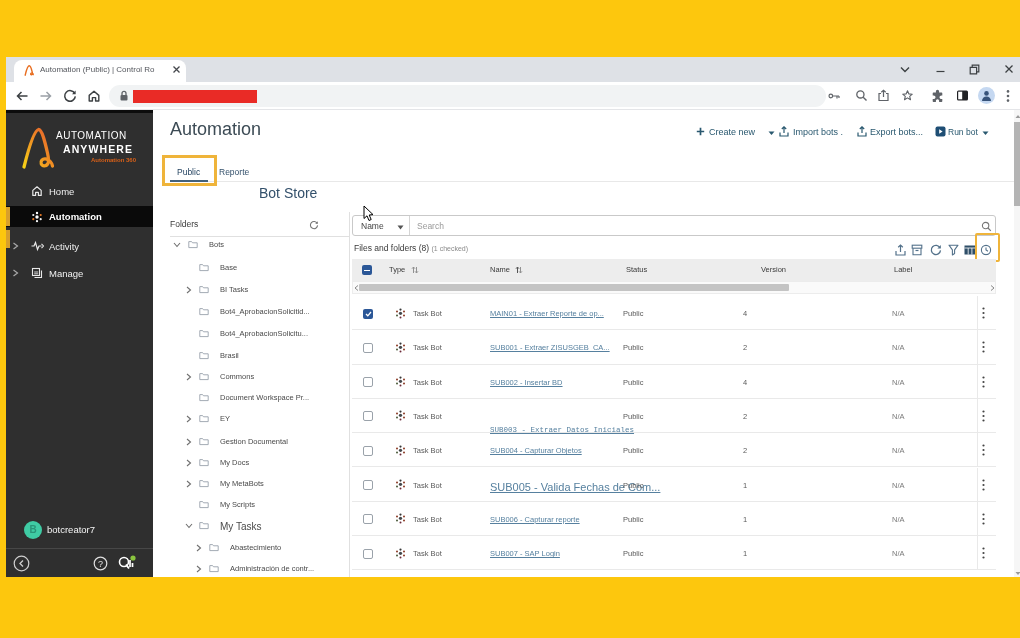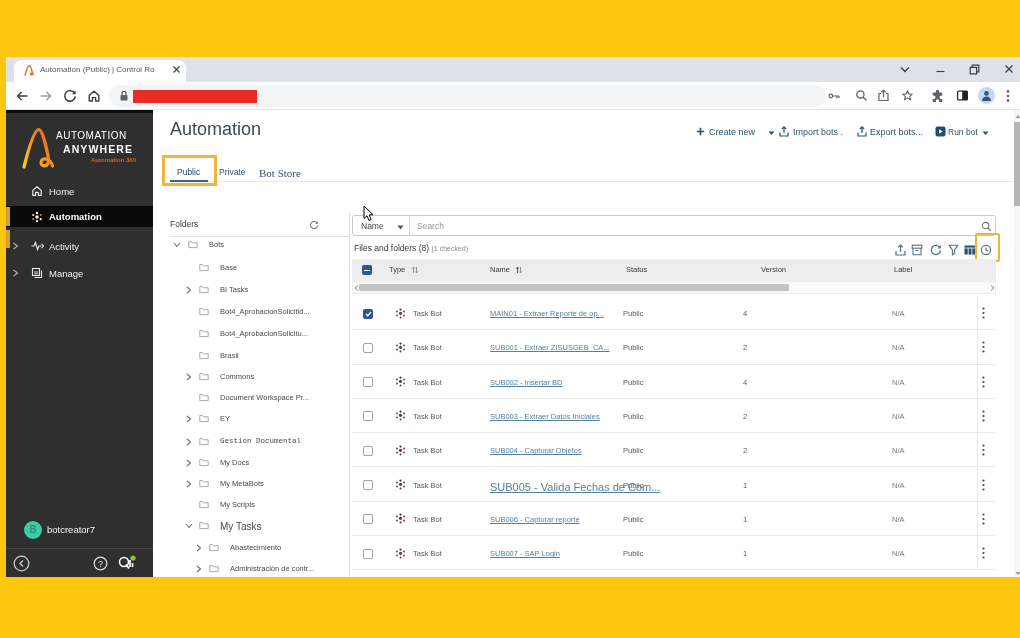--- a/index.html
+++ b/index.html
@@ -209,22 +209,22 @@
         <path d="M4.2 3.2 L7.6 5.5 L4.2 7.8 Z" fill="#fff"></path>
       </svg>
     <div class="abs" style="left:942px;top:17px;font-size:8.5px;color:#29586f;">Run bot</div>
     <svg class="abs" style="left:976px;top:21px;" width="7" height="5" viewBox="0 0 7 5">
         <path d="M0.5 0.5 L3.5 4 L6.5 0.5" fill="#29586f"></path>
       </svg>
 
     <div class="abs" style="left:164px;top:71px;width:846px;height:1px;background:#e8e8e8;"></div>
     <div class="abs" style="left:164px;top:70px;width:38px;height:2px;background:#44617a;"></div>
     <div class="abs" style="left:171px;top:57px;font-size:8.5px;color:#1d3d5c;">Public</div>
-    <div class="abs" style="left:213px;top:57px;font-size:8.5px;color:#33506b;">Private</div>
-    <div class="abs" style="left:253px;top:57px;font-size:11px;color:#33506b;font-family:Liberation Serif, serif;">Bot Store</div>
+    <div class="abs" style="left:213px;top:57px;font-size:8.5px;color:#33506b;">Reporte</div>
+    <div class="abs" style="left:253px;top:75px;font-size:14px;color:#33506b;">Bot Store</div>
 
     <div class="abs" style="left:156px;top:45px;width:55px;height:31px;border:3px solid #efb43a;"></div>
 
 
     <div class="abs" style="left:164px;top:109px;font-size:8.5px;color:#3a3a3a;">Folders</div>
     <svg class="abs" style="left:303px;top:110px;" width="10" height="10" viewBox="0 0 10 10">
         <path d="M8.2 3.4 A3.6 3.6 0 1 0 8.6 5.4" fill="none" stroke="#777" stroke-width="1.1"></path>
         <path d="M8.8 1.2 L8.8 3.8 L6.2 3.8 Z" fill="#777"></path>
       </svg>
     <div class="abs" style="left:164px;top:125.5px;width:179px;height:1px;background:#e0e0e0;"></div>
@@ -278,21 +278,21 @@
 <svg class="abs" style="left:193px;top:304.3px;" width="10" height="9" viewBox="0 0 10 9">
           <path d="M0.8 7.6 L0.8 1.6 L3.6 1.6 L4.5 2.8 L9.2 2.8 L9.2 7.6 Z" fill="none" stroke="#98a1ab" stroke-width="0.9" stroke-linejoin="round"></path>
         </svg>
 <div class="abs" style="left:214px;top:304.3px;font-size:7.5px;color:#4a4a4a;white-space:nowrap;">EY</div>
 <svg class="abs" style="left:180px;top:327.5px;" width="6" height="8" viewBox="0 0 6 8">
           <path d="M1 1 L4.5 4 L1 7" fill="none" stroke="#6f6f6f" stroke-width="1.1"></path>
         </svg>
 <svg class="abs" style="left:193px;top:326.5px;" width="10" height="9" viewBox="0 0 10 9">
           <path d="M0.8 7.6 L0.8 1.6 L3.6 1.6 L4.5 2.8 L9.2 2.8 L9.2 7.6 Z" fill="none" stroke="#98a1ab" stroke-width="0.9" stroke-linejoin="round"></path>
         </svg>
-<div class="abs" style="left:214px;top:326.5px;font-size:7.5px;color:#4a4a4a;white-space:nowrap;font-family:Liberation Mono, monospace;">Gestion Documental</div>
+<div class="abs" style="left:214px;top:326.5px;font-size:7.5px;color:#4a4a4a;white-space:nowrap;">Gestion Documental</div>
 <svg class="abs" style="left:180px;top:348.5px;" width="6" height="8" viewBox="0 0 6 8">
           <path d="M1 1 L4.5 4 L1 7" fill="none" stroke="#6f6f6f" stroke-width="1.1"></path>
         </svg>
 <svg class="abs" style="left:193px;top:347.5px;" width="10" height="9" viewBox="0 0 10 9">
           <path d="M0.8 7.6 L0.8 1.6 L3.6 1.6 L4.5 2.8 L9.2 2.8 L9.2 7.6 Z" fill="none" stroke="#98a1ab" stroke-width="0.9" stroke-linejoin="round"></path>
         </svg>
 <div class="abs" style="left:214px;top:347.5px;font-size:7.5px;color:#4a4a4a;white-space:nowrap;">My Docs</div>
 <svg class="abs" style="left:180px;top:370.1px;" width="6" height="8" viewBox="0 0 6 8">
           <path d="M1 1 L4.5 4 L1 7" fill="none" stroke="#6f6f6f" stroke-width="1.1"></path>
         </svg>
@@ -476,21 +476,21 @@
 <svg class="abs" style="left:42.5px;top:11.5px;" width="11" height="11" viewBox="0 0 11 11">
             <circle cx="5.5" cy="1.6" r="1.1" fill="#383838"></circle>
             <circle cx="2" cy="3.4" r="1" fill="#8a3a24"></circle>
             <circle cx="9" cy="3.4" r="1" fill="#8a3a24"></circle>
             <circle cx="5.5" cy="5.3" r="1.6" fill="#44474a"></circle>
             <circle cx="2" cy="7.4" r="1" fill="#4a5a3a"></circle>
             <circle cx="9" cy="7.4" r="1" fill="#8a3a24"></circle>
             <circle cx="5.5" cy="9.4" r="1" fill="#6a2a3a"></circle>
           </svg>
 <div class="abs" style="left:61px;top:13px;font-size:7.5px;color:#5a5a5a;">Task Bot</div>
-<div class="abs" style="left:138px;top:13px;font-size:7.5px;color:#56809f;text-decoration:underline;white-space:nowrap;">SUB003 - Extraer Datos Iniciales</div>
+<div class="abs" style="left:138px;top:27px;font-size:7.5px;color:#56809f;text-decoration:underline;white-space:nowrap;font-family:Liberation Mono, monospace;">SUB003 - Extraer Datos Iniciales</div>
 <div class="abs" style="left:271px;top:13px;font-size:7.5px;color:#5a5a5a;">Public</div>
 <div class="abs" style="left:391px;top:13px;font-size:7.5px;color:#5a5a5a;">2</div>
 <div class="abs" style="left:540px;top:13px;font-size:7.5px;color:#7a7a7a;">N/A</div>
 <div class="abs" style="left:625px;top:0;width:1px;height:34.3px;background:#e9e9e9;"></div>
 <svg class="abs" style="left:630px;top:11px;" width="3" height="12" viewBox="0 0 3 12">
             <circle cx="1.5" cy="1.5" r="1.1" fill="#444"></circle>
             <circle cx="1.5" cy="6" r="1.1" fill="#444"></circle>
             <circle cx="1.5" cy="10.5" r="1.1" fill="#444"></circle>
           </svg>
 </div>

